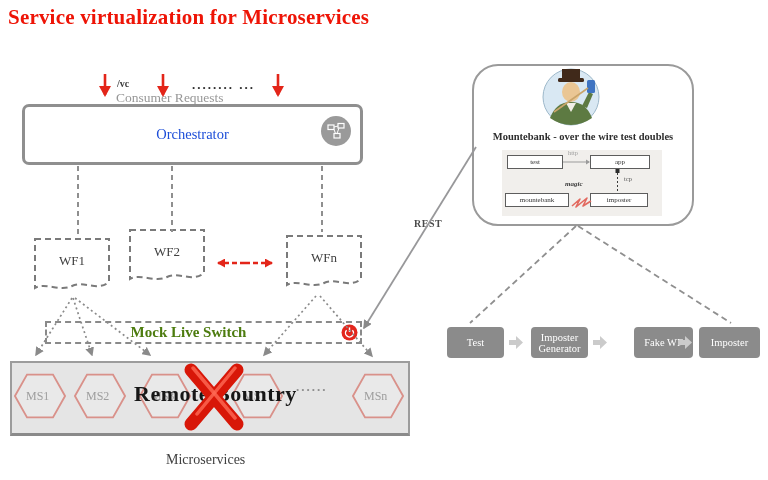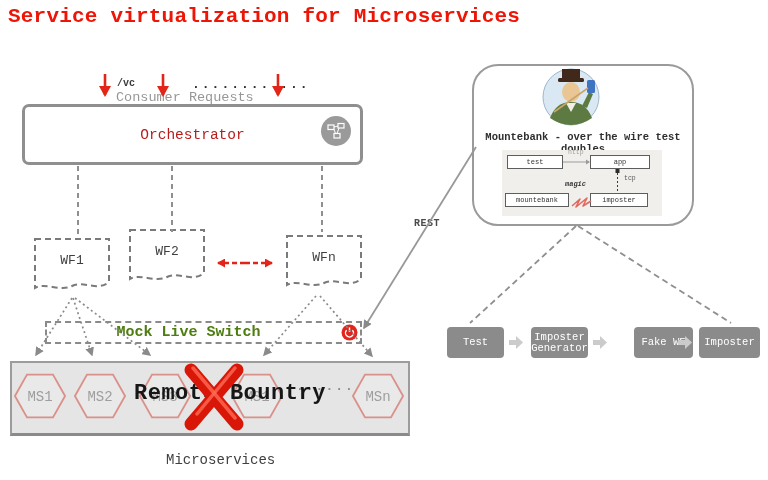--- a/index.html
+++ b/index.html
@@ -1,28 +1,28 @@
 <!DOCTYPE html>
 <html><head>
 <meta charset="utf-8">
 <style>
   html,body{margin:0;padding:0;background:#fff;}
   #stage{position:relative;width:768px;height:480px;background:#ffffff;overflow:hidden;
-         font-family:Liberation Mono, monospace;}
+         font-family:Liberation Serif, serif;}
   .abs{position:absolute;}
   
   .page-title{left:8px;top:5px;font-size:21px;font-weight:bold;color:#ee1406;letter-spacing:.2px;}
   
   .consumer{left:116px;top:47px;font-size:13.5px;color:#979797;margin-top:43px;}
   .vc{left:117px;top:78px;font-size:10px;font-weight:bold;color:#3c3c3c;}
   .reqdots{left:192px;top:77px;font-size:13px;font-weight:bold;color:#2e2e2e;letter-spacing:2px;}
   
   .orch{left:22px;top:104px;width:341px;height:61px;background:#fff;border:3px solid #8f8f8f;
         border-radius:7px;display:flex;align-items:center;justify-content:center;box-sizing:border-box;}
-  .orch-label{font-size:14.5px;color:#b91c1c;}
+  .orch-label{font-size:14.5px;color:#1d4ed8;}
   .orch-icon{position:absolute;right:9px;top:9px;width:30px;height:30px;border-radius:50%;
              background:#9a9a9a;display:flex;align-items:center;justify-content:center;}
   
   .wf{width:78px;height:60px;}
   .wf-label{position:absolute;left:0;top:16px;width:100%;text-align:center;font-size:13px;color:#3f3f3f;}
   
   .mock{left:45px;top:321px;width:317px;height:23px;border:2px dashed #8a8a8a;box-sizing:border-box;
         display:flex;align-items:center;justify-content:center;}
   .mock-label{font-size:15px;font-weight:bold;color:#4d7c0f;margin-right:30px;}
   .power{left:341px;top:324px;width:17px;height:17px;}
@@ -40,21 +40,21 @@
   .mbd-magic{position:absolute;font-size:7px;font-weight:bold;font-style:italic;color:#3a3a3a;}
   
   .flow-step{top:327px;height:31px;background:#8b8b8b;border-radius:4px;color:#fff;
              display:flex;align-items:center;justify-content:center;text-align:center;
              font-size:10.5px;line-height:11px;box-sizing:border-box;padding:2px;}
   .flow-arrow{top:335px;width:14px;height:15px;}
   
   .mspanel{left:10px;top:361px;width:400px;height:75px;background:#e5e5e5;
            border:2px solid #9c9c9c;border-bottom:3px solid #8a8a8a;box-sizing:border-box;}
   .hex{width:52px;height:48px;top:372px;}
-  .hex-label{position:absolute;left:0;top:17px;width:100%;text-align:center;font-size:14px;color:#9e9e9e;}
+  .hex-label{position:absolute;left:12px;top:17px;width:100%;text-align:left;font-size:12px;color:#9e9e9e;}
   .hexdots{left:296px;top:379px;font-size:13px;font-weight:bold;color:#8d8d8d;letter-spacing:2px;}
   .remote{left:134px;top:381px;font-size:22px;font-weight:bold;color:#161616;z-index:5;letter-spacing:.5px;}
   .redx{left:176px;top:357px;width:76px;height:80px;z-index:6;}
   .mscaption{left:166px;top:452px;font-size:14px;color:#404040;}
   
   #overlay{position:absolute;left:0;top:0;z-index:10;pointer-events:none;}
 </style>
 </head>
 <body>
 

